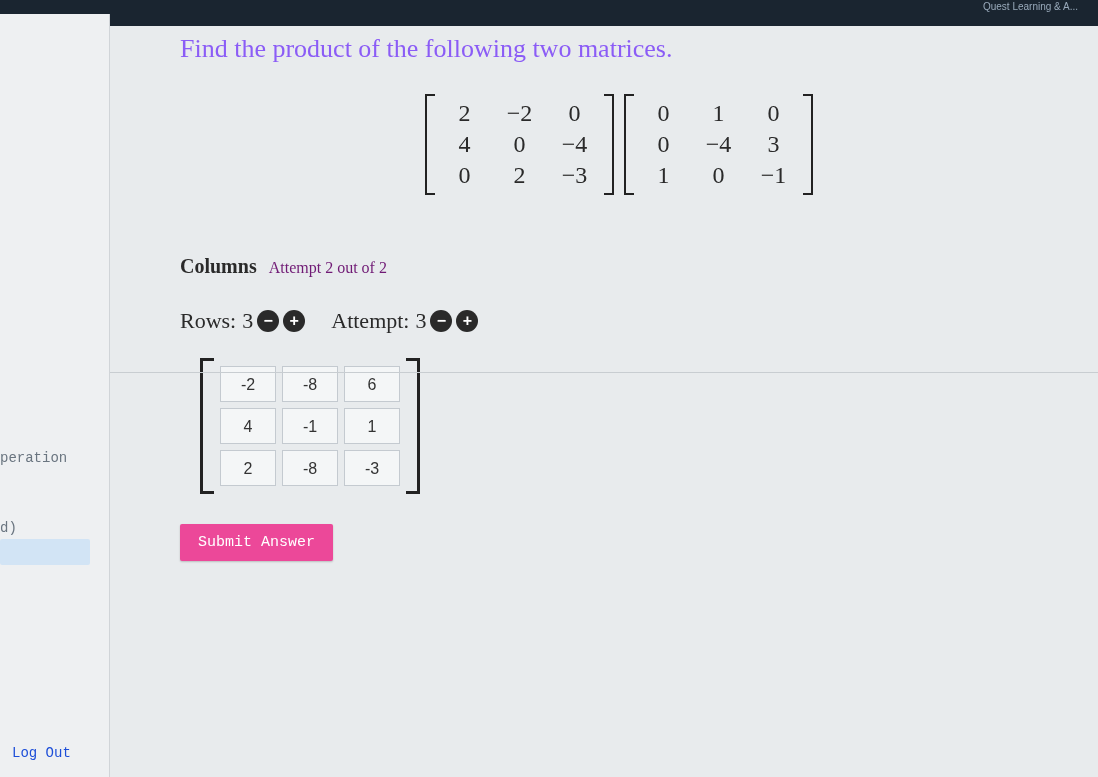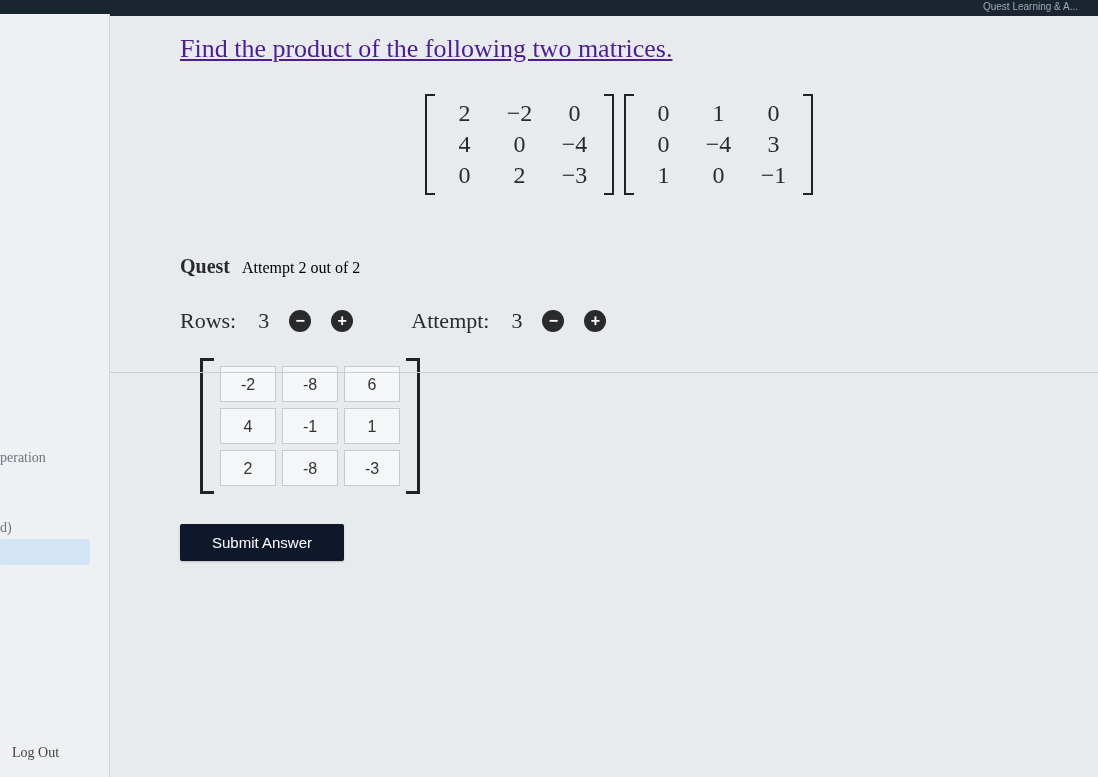--- a/index.html
+++ b/index.html
@@ -8,71 +8,70 @@
     background: #e8ebed;
     width: 1098px;
     height: 777px;
     overflow: hidden;
     position: relative;
     color: #2a2a2a;
   }
   .top-bar {
     position: absolute;
     top: 0; left: 0; right: 0;
-    height: 16px;
+    height: 26px;
     background: #1a2530;
     color: #9ab;
     font-family: Arial, sans-serif;
     font-size: 10px;
     text-align: right;
     padding-right: 20px;
     line-height: 14px;
   }
   .sidebar {
     position: absolute;
     left: 0;
     top: 14px;
     bottom: 0;
     width: 110px;
     background: #eef0f2;
     border-right: 1px solid #d0d4d8;
   }
   .side-link {
     position: absolute;
     left: 0;
-    font-family: Liberation Serif, serif;
+    font-family: Liberation Mono, monospace;
     font-size: 14px;
     color: #6a7580;
     padding: 6px 0;
   }
   .side-operation { top: 430px; }
   .side-d { top: 500px; }
-  .side-logout { top: 725px; left: 12px; color: #404040; }
+  .side-logout { top: 725px; left: 12px; color: #1d4ed8; }
   .side-highlight {
     position: absolute;
     top: 525px;
     left: 0;
     width: 90px;
     height: 26px;
     background: #d2e4f5;
     border-radius: 2px;
   }
   .main {
     position: absolute;
     left: 110px;
     top: 14px;
     right: 0;
     bottom: 0;
     padding: 20px 40px 20px 70px;
   }
   .question {
     font-size: 26px;
-    color: #4c1d95;
+    color: #8b5cf6;
     margin-bottom: 30px;
-    text-decoration: underline;
   }
   .matrices {
     display: flex;
     justify-content: center;
     gap: 10px;
     margin-bottom: 60px;
   }
   .matrix {
     display: flex;
     align-items: stretch;
@@ -93,26 +92,26 @@
   .mcell {
     text-align: center;
     font-size: 24px;
     font-family: 'Times New Roman', serif;
   }
   .ans-hdr {
     margin-top: 10px;
     margin-bottom: 30px;
   }
   .ans-hdr .label { font-weight: bold; font-size: 20px; }
-  .ans-hdr .attempt { font-size: 16px; color: #000000; margin-left: 8px; }
+  .ans-hdr .attempt { font-size: 16px; color: #701a75; margin-left: 8px; }
   .dims {
     font-size: 22px;
     display: flex;
     align-items: center;
-    gap: 20px;
+    gap: 4px;
     margin-bottom: 24px;
   }
   .dim-label { margin-right: 2px; }
   .dim-num { font-weight: normal; }
   .pm {
     display: inline-flex;
     align-items: center;
     justify-content: center;
     width: 22px; height: 22px;
     border-radius: 50%;
@@ -148,25 +147,25 @@
     background: #f4f6f7;
     border: 1px solid #c4cad0;
     height: 36px;
     text-align: center;
     font-family: Arial, sans-serif;
     font-size: 16px;
     line-height: 36px;
     color: #333;
   }
   .submit {
-    background: #0f172a;
+    background: #ec4899;
     color: #fff;
-    font-family: Liberation Sans, sans-serif;
+    font-family: Liberation Mono, monospace;
     font-size: 15px;
-    padding: 10px 32px;
+    padding: 10px 18px;
     border: none;
     border-radius: 2px;
     cursor: pointer;
     box-shadow: 0 1px 2px rgba(0,0,0,.2);
   }
   .sep {
     position: absolute;
     left: 0; right: 0;
     height: 1px;
     background: #c8cdd1;
@@ -218,21 +217,21 @@
         <div class="mcell">0</div>
         <div class="mcell">−1</div>
       </div>
       <div class="bracket right"></div>
     </div>
   </div>
 
   <div class="sep" style="top:358px"></div>
 
   <div class="ans-hdr">
-    <span class="label">Quest</span>
+    <span class="label">Columns</span>
     <span class="attempt">Attempt 2 out of 2</span>
   </div>
 
   <div class="dims">
     <span class="dim-label">Rows:</span>
     <span class="dim-num">3</span>
     <span class="pm">−</span>
     <span class="pm">+</span>
     <span class="gap"></span>
     <span class="dim-label">Attempt:</span>

